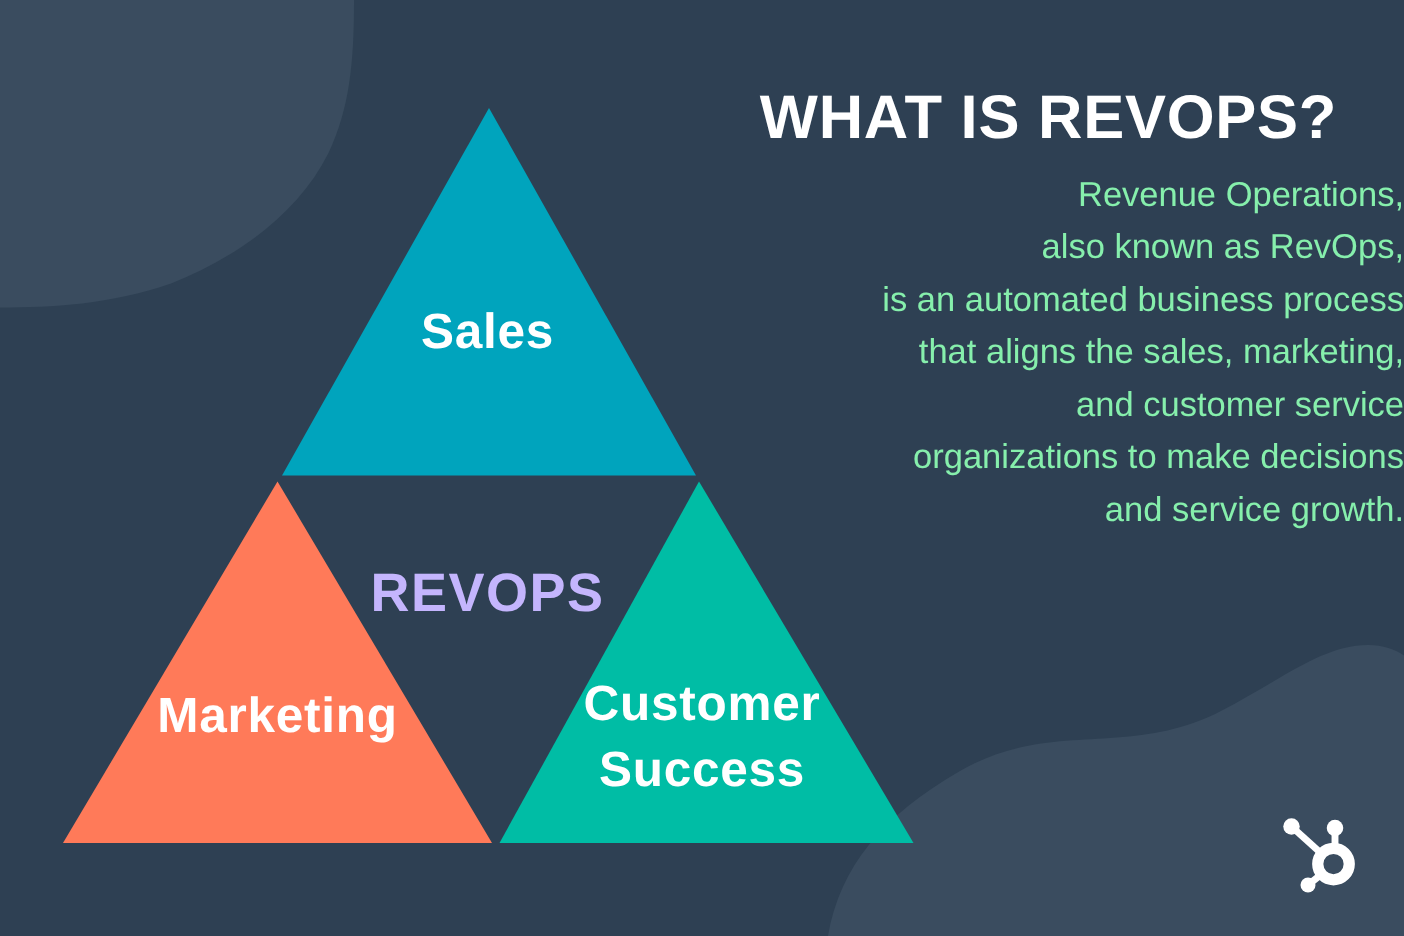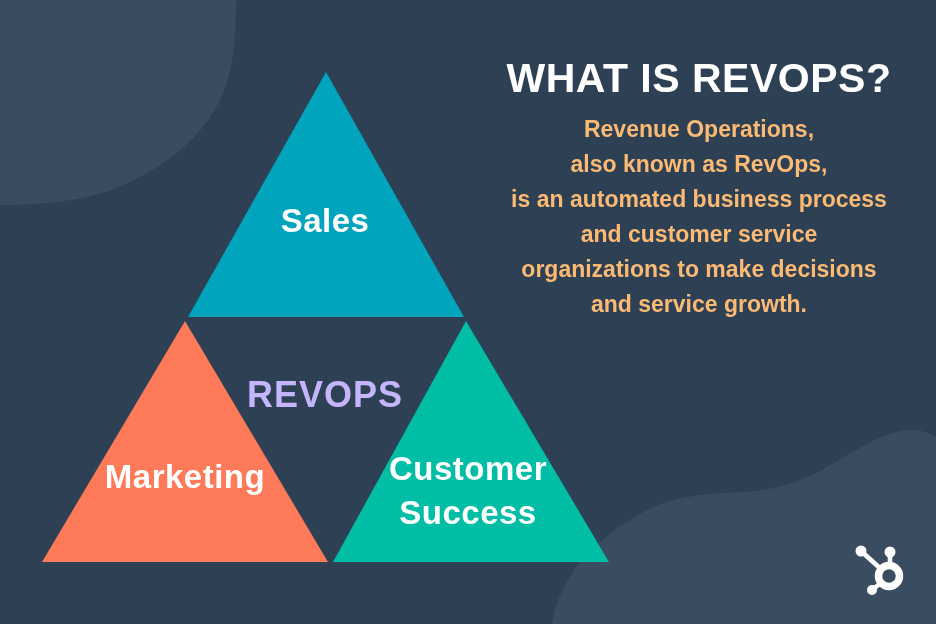--- a/index.html
+++ b/index.html
@@ -63,22 +63,23 @@
     font-size: 41px;
     line-height: 44px;
     font-weight: 800;
     letter-spacing: 0.5px;
     color: #ffffff;
   }
   .info-para {
     margin-top: 12px;
     font-size: 23px;
     line-height: 35px;
-    font-weight: 700;
-    color: #fdba74;
+    font-weight: 400;
+    color: #86efac;
+    text-align: right;
   }
   .logo-svg {
     position: absolute;
     left: 849px;
     top: 539px;
     width: 62px;
     height: 62px;
   }
 </style>
 </head>
@@ -101,20 +102,21 @@
   <div class="overlay tri-label label-customer">Customer Success</div>
 
   <div class="overlay label-revops">REVOPS</div>
 
   <div class="info-panel">
     <h1 class="info-title">WHAT IS REVOPS?</h1>
     <div class="info-para">
       <div>Revenue Operations,</div>
       <div>also known as RevOps,</div>
       <div>is an automated business process</div>
+      <div>that aligns the sales, marketing,</div>
       <div>and customer service</div>
       <div>organizations to make decisions</div>
       <div>and service growth.</div>
     </div>
   </div>
 
   <svg class="logo-svg" viewBox="0 0 62 62">
     <g stroke="#ffffff" stroke-width="4.6" fill="none">
       <line x1="41" y1="13" x2="41" y2="28"></line>
       <line x1="12" y1="12" x2="33" y2="31"></line>

